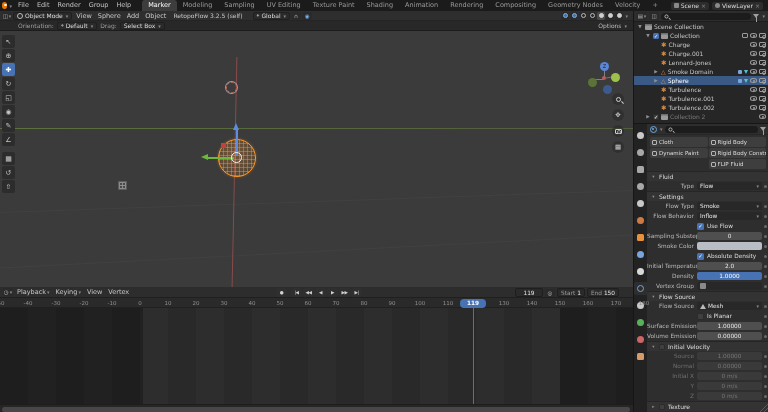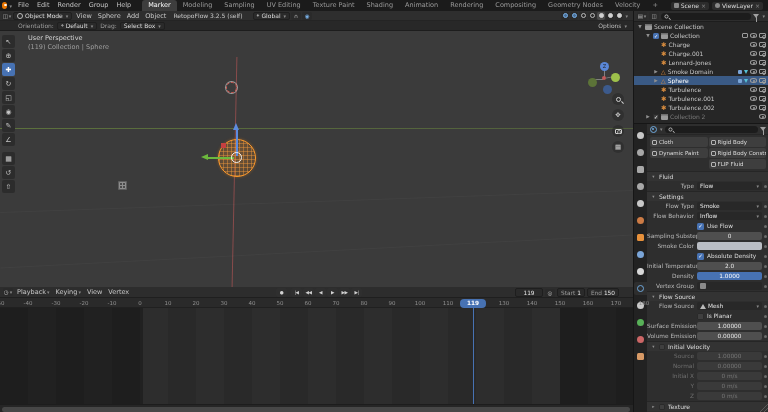--- a/index.html
+++ b/index.html
@@ -287,24 +287,20 @@
       <div class="tool">◱</div>
       <div class="tool">◉</div>
       <div class="tool">✎</div>
       <div class="tool">∠</div>
       <div class="gap"></div>
       <div class="tool">▦</div>
       <div class="tool">↺</div>
       <div class="tool">⇧</div>
     </div>
 
-  <div id="vp-overlay">
-    <div class="l1">User Perspective</div>
-    <div class="l2">(119) Collection | Sphere</div>
-  </div>
 
   <div id="cursor3d"></div>
   <div id="sel-sphere"></div>
   <div class="gz-line-z"></div>
   <div class="gz-head-z"></div>
   <div class="gz-line-x"></div>
   <div class="gz-head-x"></div>
   <div class="gz-sq"></div>
   <div id="origin-dot"></div>
   <div id="vp-obj-icon"></div>

